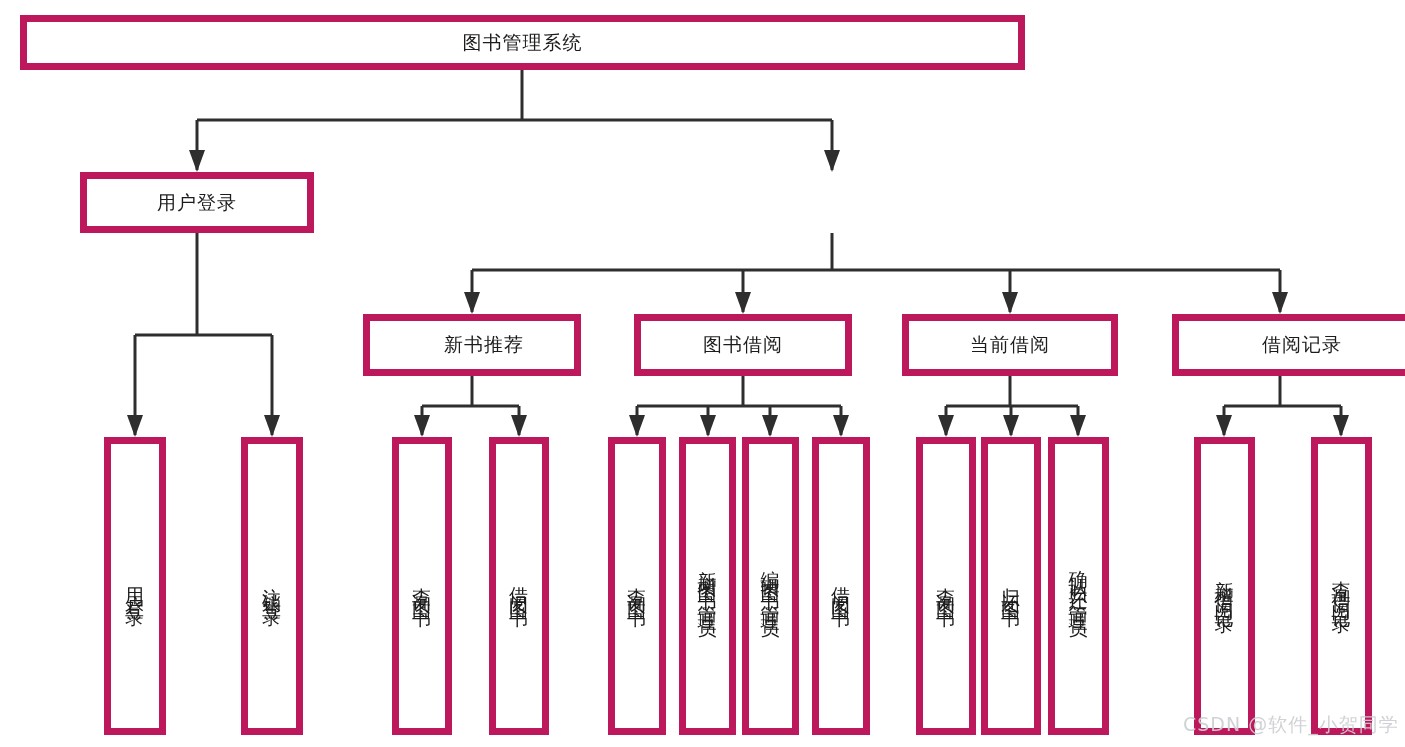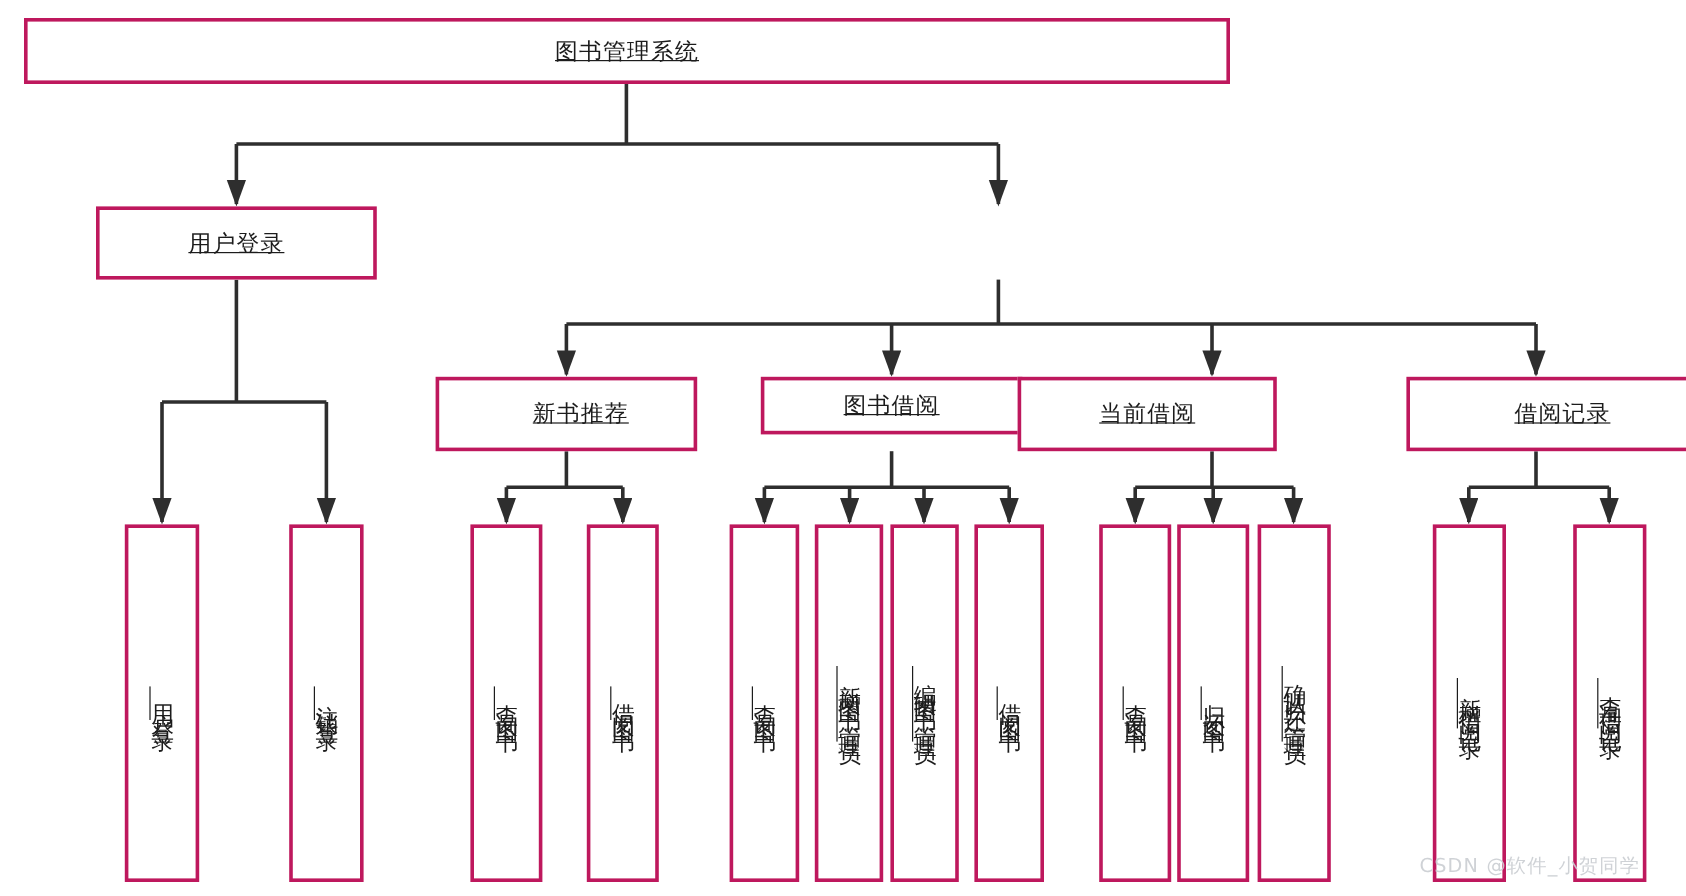--- a/index.html
+++ b/index.html
@@ -3,33 +3,32 @@
 <meta charset="utf-8">
 <style>
   html,body{margin:0;padding:0;background:#ffffff;}
   .canvas{
     position:relative;width:1405px;height:747px;background:#ffffff;overflow:hidden;
     font-family:"DejaVu Sans","Liberation Sans",sans-serif;
   }
   .connectors{position:absolute;left:0;top:0;z-index:1;}
   .connectors path{stroke:#2e2e2e;stroke-width:3;fill:none;}
   .box{
-    position:absolute;z-index:2;background:#ffffff;border:3px solid #be185d;
+    position:absolute;z-index:2;background:#ffffff;border:7px solid #be185d;
     box-sizing:border-box;display:flex;align-items:center;justify-content:center;
     color:#1c1c1c;
-    text-decoration:underline;
   }
   .h-box{font-size:19px;letter-spacing:1px;}
   .v-box span{
     writing-mode:vertical-rl;text-orientation:mixed;
     font-size:19px;letter-spacing:7px;line-height:1;
   }
   .watermark{
     position:absolute;z-index:3;left:1183px;top:712px;width:220px;
-    font-size:16px;letter-spacing:1px;color:rgba(203,206,210,0.92);
+    font-size:19px;letter-spacing:1px;color:rgba(203,206,210,0.92);
     white-space:nowrap;
   }
 </style>
 </head>
 <body>
 
 <div class="canvas">
 
   <svg class="connectors" width="1405" height="747" viewBox="0 0 1405 747">
     <defs>
@@ -83,24 +82,24 @@
     <span>图书管理系统</span>
   </div>
 
   <div class="box h-box" style="left:80px;top:172px;width:234px;height:61px;">
     <span>用户登录</span>
   </div>
 
   <div class="box h-box" style="left:363px;top:314px;width:218px;height:62px;padding-left:24px;">
     <span>新书推荐</span>
   </div>
-  <div class="box h-box" style="left:634px;top:314px;width:218px;height:48px;">
+  <div class="box h-box" style="left:634px;top:314px;width:218px;height:62px;">
     <span>图书借阅</span>
   </div>
-  <div class="box h-box" style="left:848px;top:314px;width:216px;height:62px;">
+  <div class="box h-box" style="left:902px;top:314px;width:216px;height:62px;">
     <span>当前借阅</span>
   </div>
   <div class="box h-box" style="left:1172px;top:314px;width:260px;height:62px;">
     <span>借阅记录</span>
   </div>
 
   <div class="box v-box" style="left:104px;top:437px;width:62px;height:298px;">
     <span>用户登录</span>
   </div>
   <div class="box v-box" style="left:241px;top:437px;width:62px;height:298px;">

